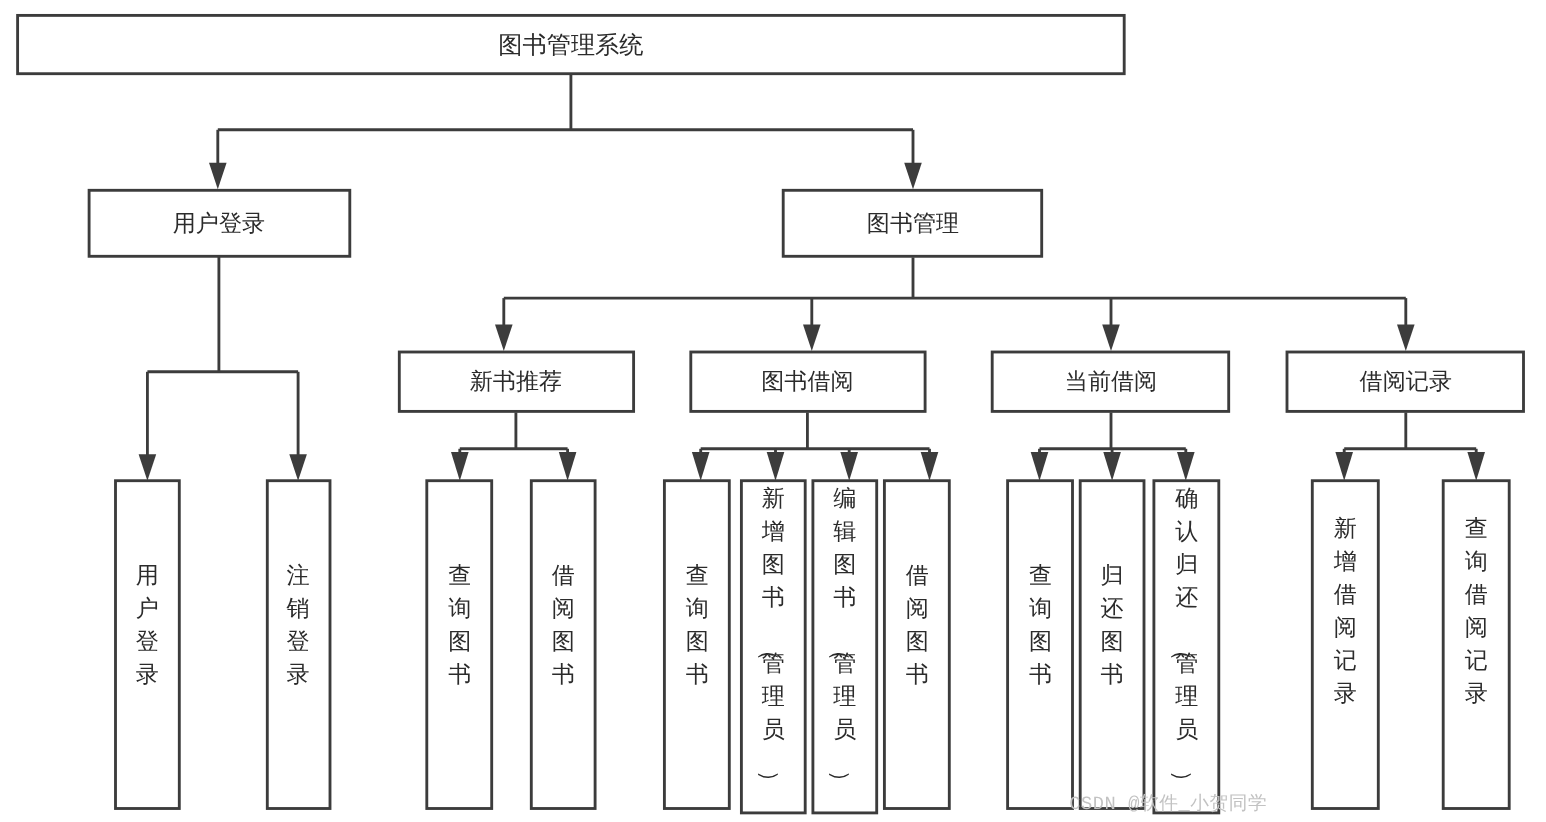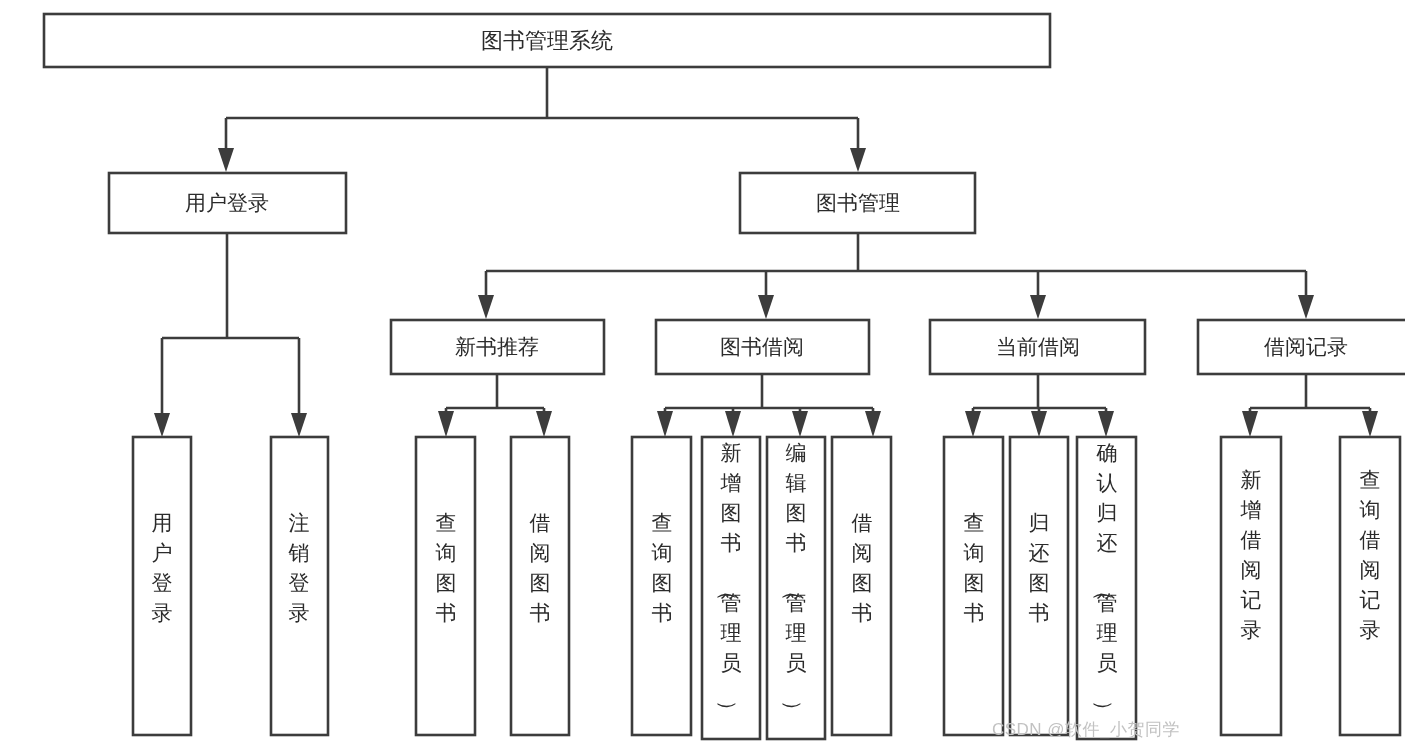--- a/index.html
+++ b/index.html
@@ -11,21 +11,20 @@
     width: 1405px;
     height: 747px;
     font-family: "DejaVu Sans", "Liberation Sans", sans-serif;
     overflow: hidden;
   }
   #diagram-root {
     position: relative;
     width: 1160px;
     height: 747px;
     background: #ffffff;
-    margin-left: 28px;
   }
   svg.diagram-svg {
     position: absolute;
     left: 0;
     top: 0;
     width: 1405px;
     height: 747px;
   }
   .node-box {
     fill: #ffffff;
@@ -54,21 +53,21 @@
   .vert-label {
     fill: #2b2b2b;
     font-family: "DejaVu Sans", "Liberation Sans", sans-serif;
     font-size: 21px;
     text-anchor: middle;
   }
   .watermark {
     position: absolute;
     right: 8px;
     bottom: 6px;
-    font-family: Liberation Sans, sans-serif;
+    font-family: Liberation Mono, monospace;
     font-size: 17px;
     color: #c2c2c2;
     letter-spacing: 0.5px;
     white-space: nowrap;
     user-select: none;
   }
 </style>
 </head>
 <body>
 

